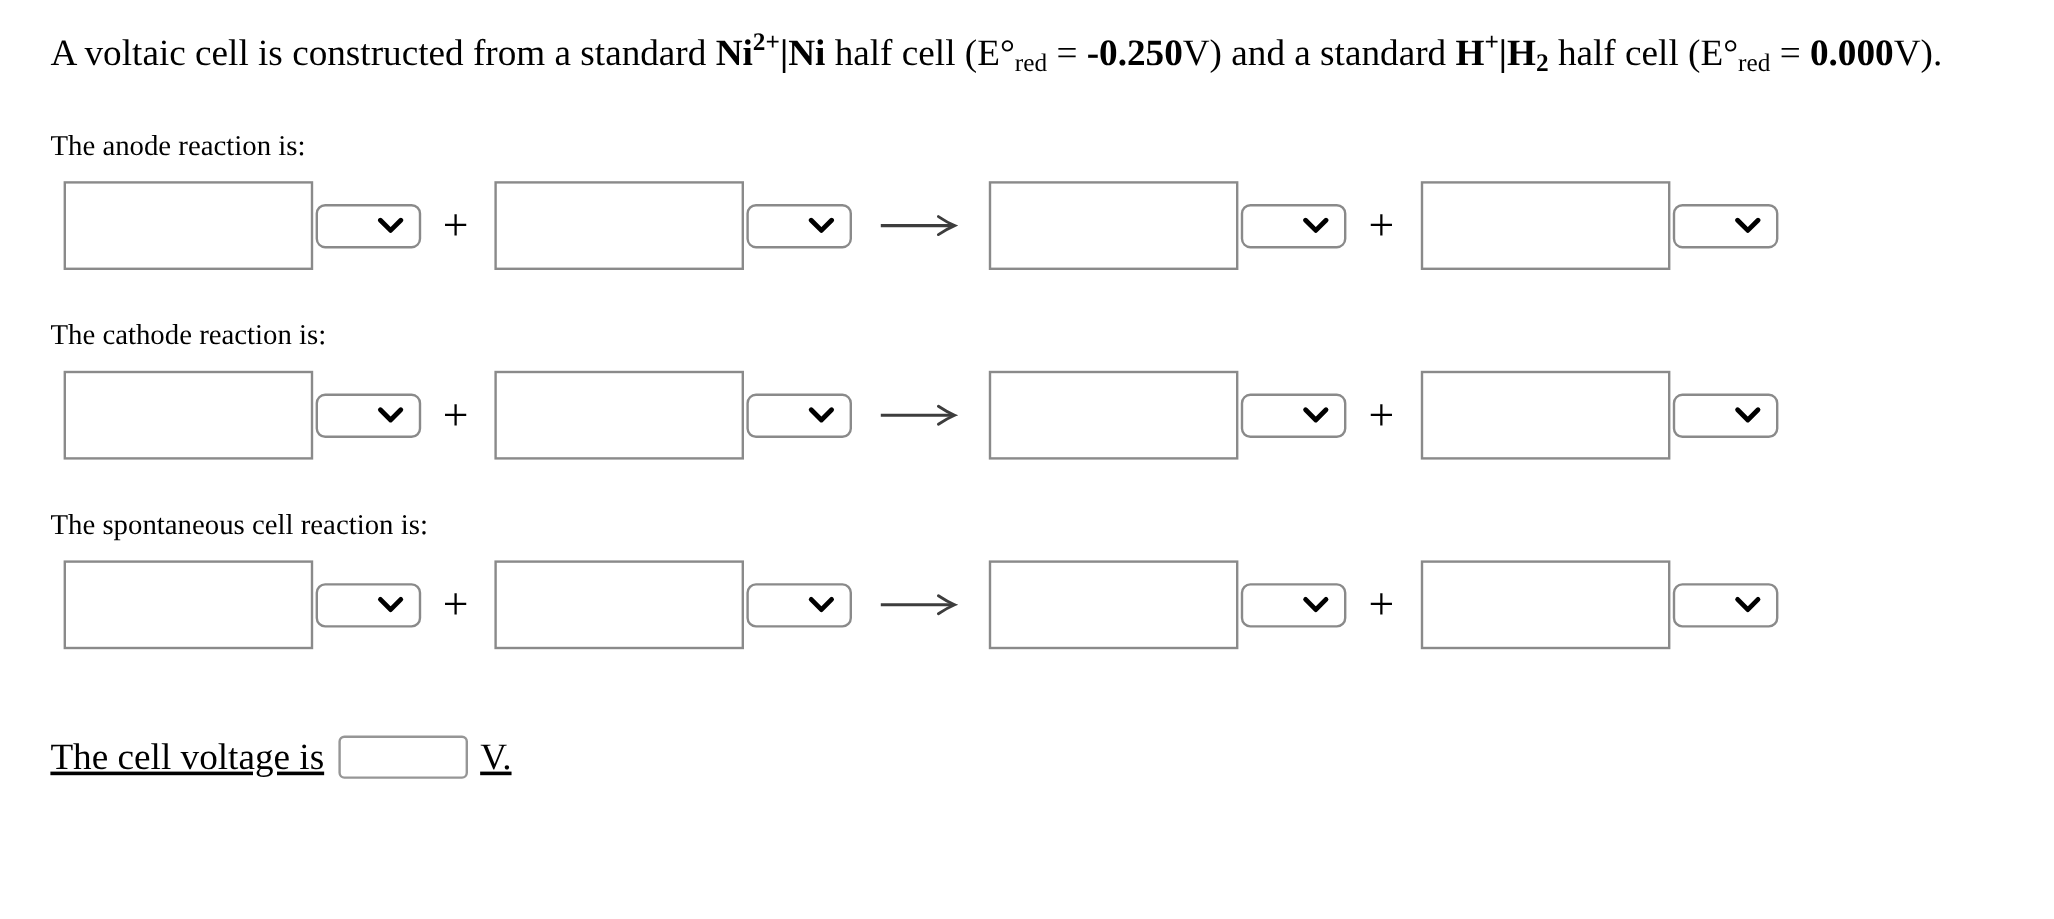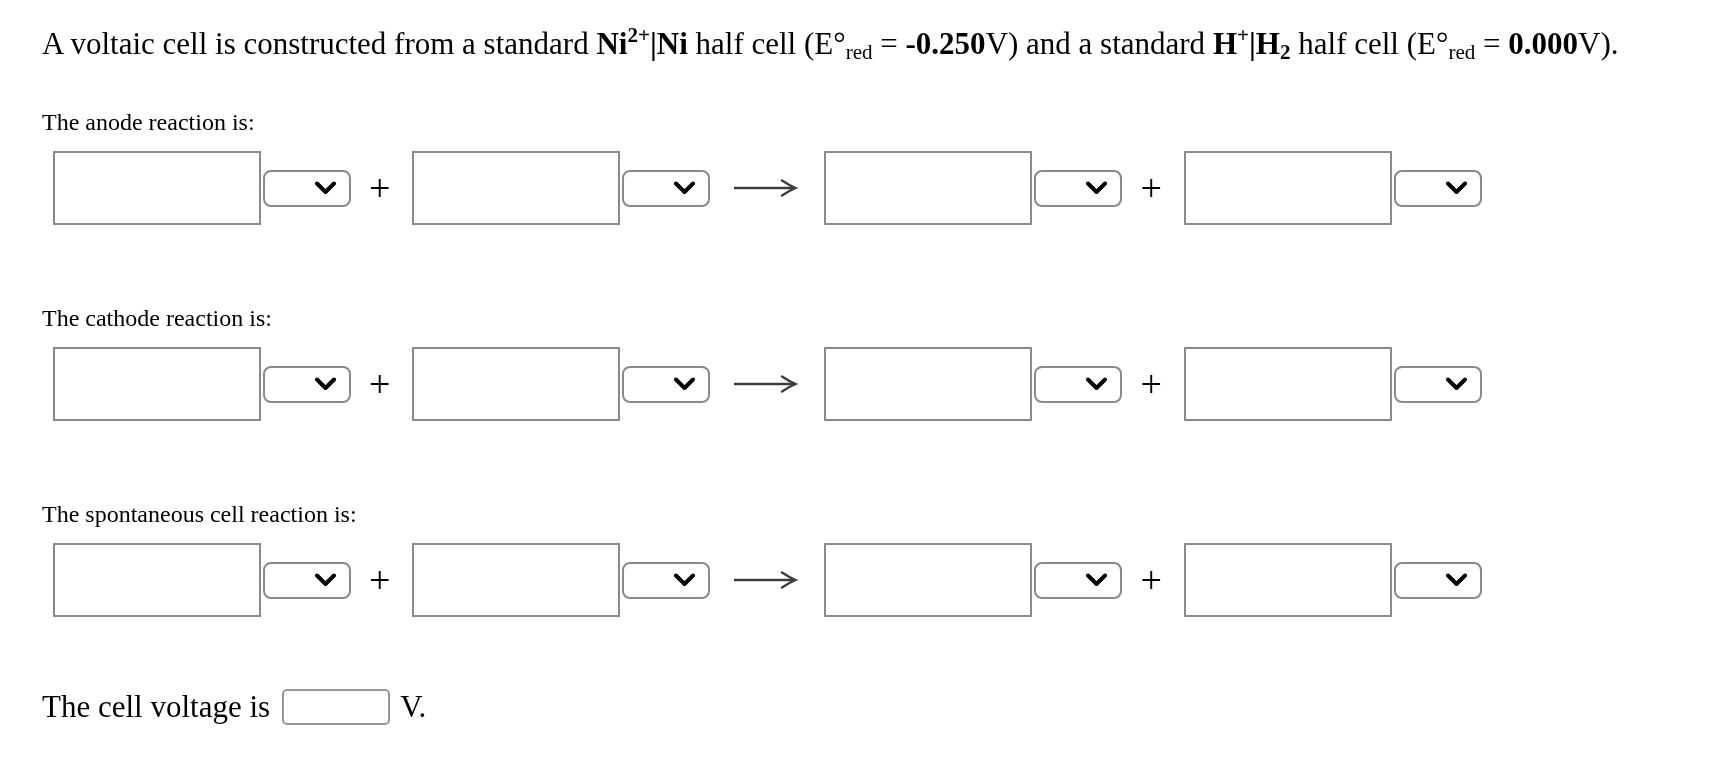--- a/index.html
+++ b/index.html
@@ -31,21 +31,21 @@
     position: relative;
     top: 0.22em;
   }
 
   
   .section-label {
     font-size: 24px;
     line-height: 34px;
     margin: 38px 0 0 0;
   }
-  .section-label.later { margin-top: 76px; }
+  .section-label.later { }
 
   
   .reaction-row {
     display: flex;
     align-items: center;
     margin: 12px 0 0 11px;
   }
   .term { display: flex; align-items: center; }
   .species-box {
     width: 192px; height: 70px;
@@ -81,20 +81,21 @@
     align-items: center;
     margin: 0 20px 0 22px;
   }
 
   
   .voltage-row {
     display: flex;
     align-items: flex-start;
     margin: 72px 0 0 0;
     font-size: 31px;
+    text-decoration: underline;
   }
   .voltage-input {
     width: 92px; height: 32px;
     border: 2px solid #969696;
     border-radius: 5px;
     background: #ffffff;
     margin: 0 10px 0 12px;
     font-family: "Liberation Serif", serif;
     font-size: 22px;
     padding: 0 6px;

